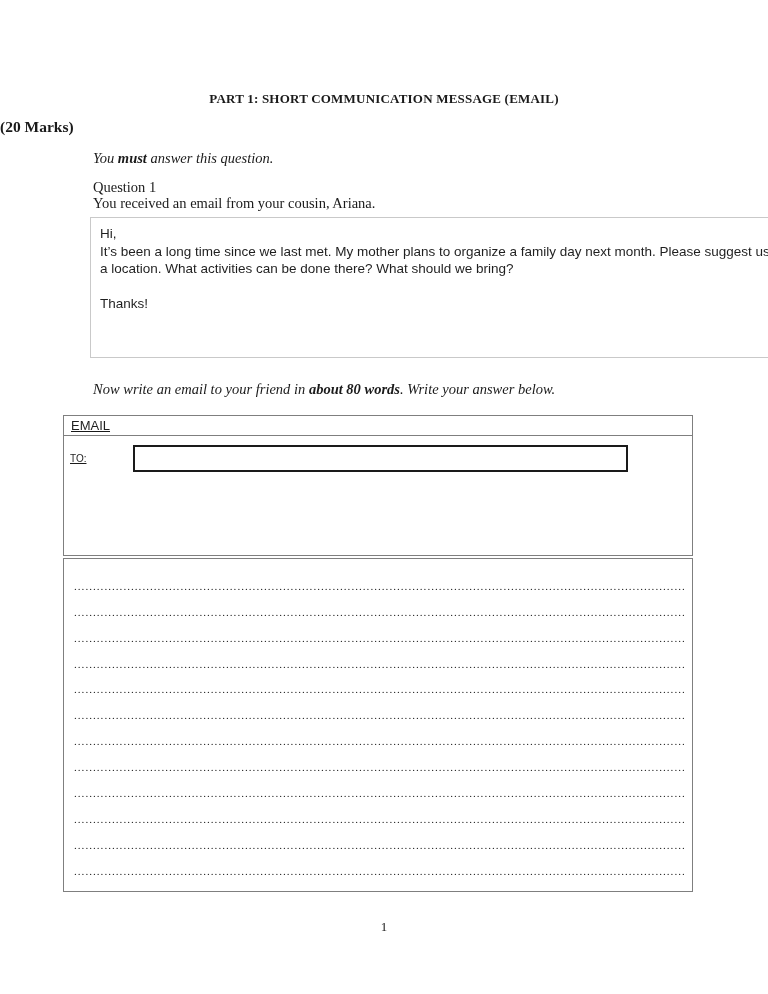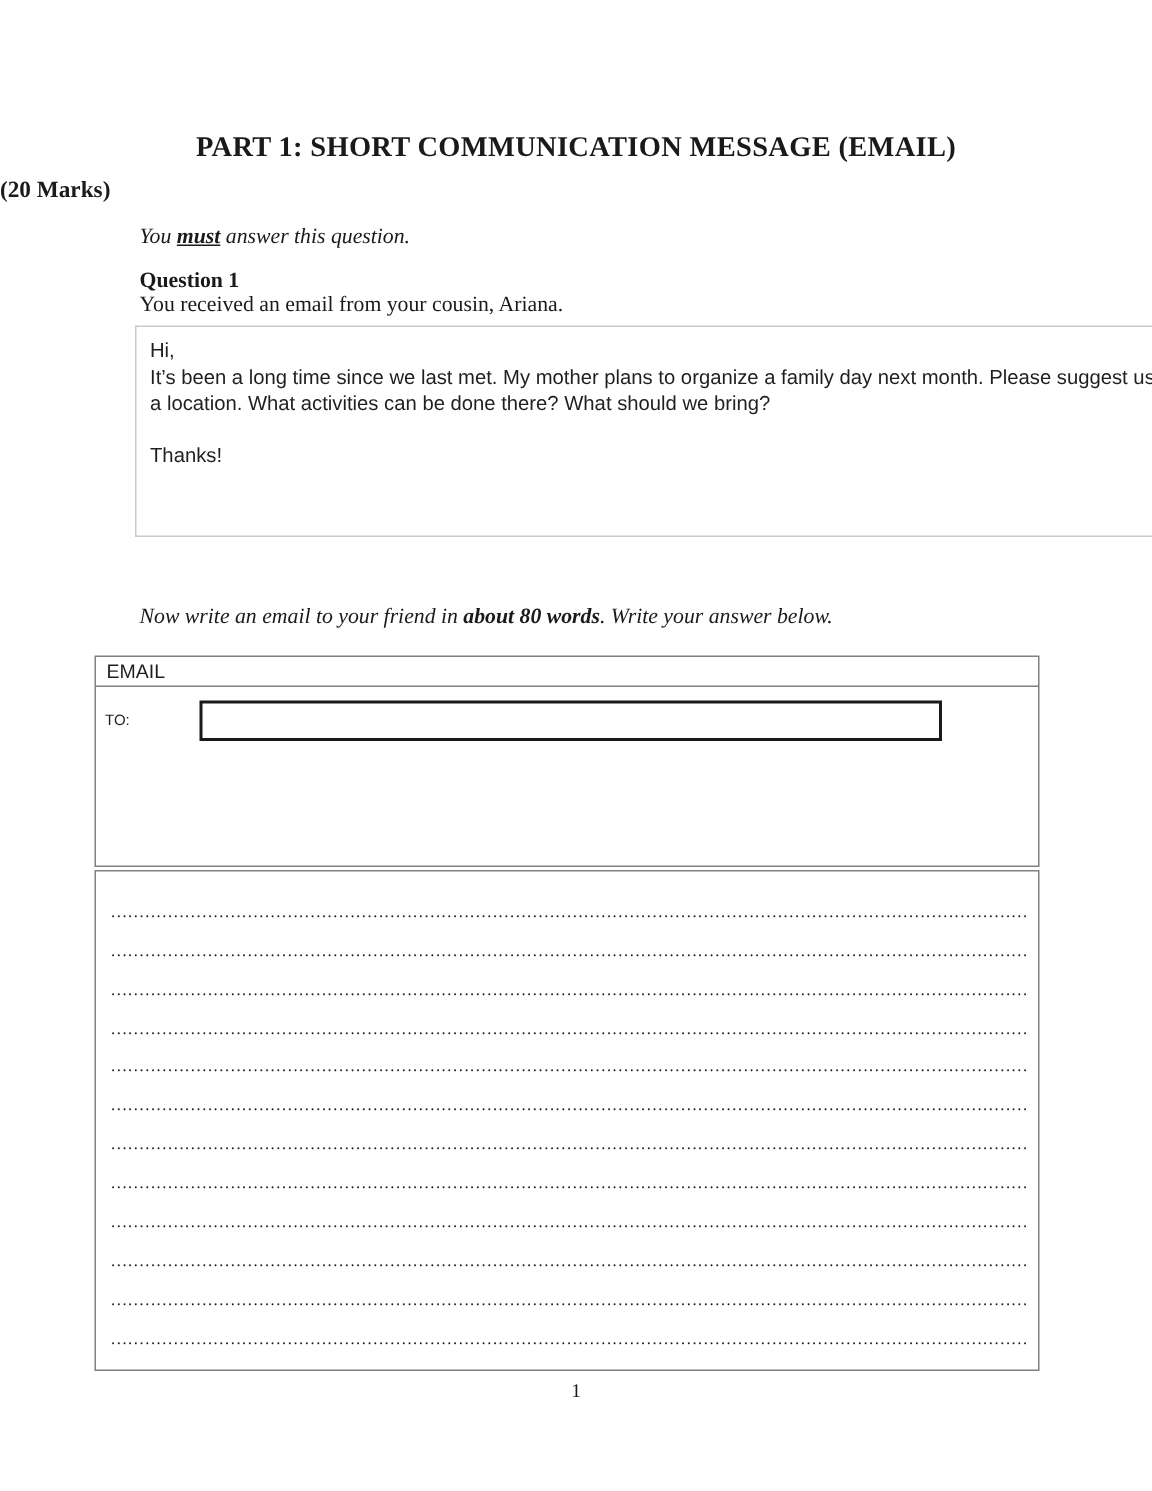--- a/index.html
+++ b/index.html
@@ -4,54 +4,55 @@
 <style>
   * { margin:0; padding:0; box-sizing:border-box; }
   html,body { background:#ffffff; }
   .page {
     width:768px; height:994px; position:relative;
     background:#ffffff; color:#1a1a1a;
     font-family:"Liberation Serif", serif;
     padding-top:90px; overflow:hidden;
   }
   .title {
-    text-align:center; font-size:19px; font-weight:bold;
+    text-align:center; font-size:13px; font-weight:bold;
     letter-spacing:0.2px; line-height:18px;
   }
   .marks {
     text-align:left; font-size:15.5px; font-weight:bold;
     line-height:18px; margin-top:10px;
   }
   .note {
     margin:14px 75px 0 93px; font-size:14.5px; line-height:16px;
     font-style:italic;
   }
-  .note .b { font-weight:bold;text-decoration:underline; }
+  .note .b { font-weight:bold; }
   .qlabel {
     margin:13px 75px 0 93px; font-size:14.5px; line-height:16px;
-    font-weight:bold;
+    font-weight:normal;
   }
   .qtext { margin:0 75px 0 93px; font-size:14.5px; line-height:16px; }
   .quote {
     margin:6px 12px 0 90px; width:701px; min-height:141px;
     border:1px solid #c9c9c9; background:#ffffff;
     padding:7px 10px 10px 9px;
     font-family:"Liberation Sans", sans-serif;
     font-size:13.5px; line-height:17.5px; color:#1f1f1f;
   }
   .quote .gap { height:17.5px; }
   .instruction {
-    margin:45px 75px 0 93px; font-size:14.5px; line-height:16px;
+    margin:23px 75px 0 93px; font-size:14.5px; line-height:16px;
     font-style:italic;
   }
   .instruction .b { font-weight:bold; }
   .form-box {
     margin:18px 0 0 63px; width:630px;
     border:1px solid #7f7f7f;
     font-family:"Liberation Sans", sans-serif;
+    text-decoration:underline;
   }
   .form-header {
     height:20px; line-height:19px; padding-left:7px;
     font-size:13px; color:#1f1f1f;
     border-bottom:1px solid #7f7f7f;
   }
   .form-fields { height:119px; padding-top:9px; }
   .field-row { display:flex; align-items:center; padding-left:6px; }
   .field-row.to { margin-bottom:23px; }
   .field-label { width:63px; font-size:10px; color:#1f1f1f; flex:0 0 auto; }

